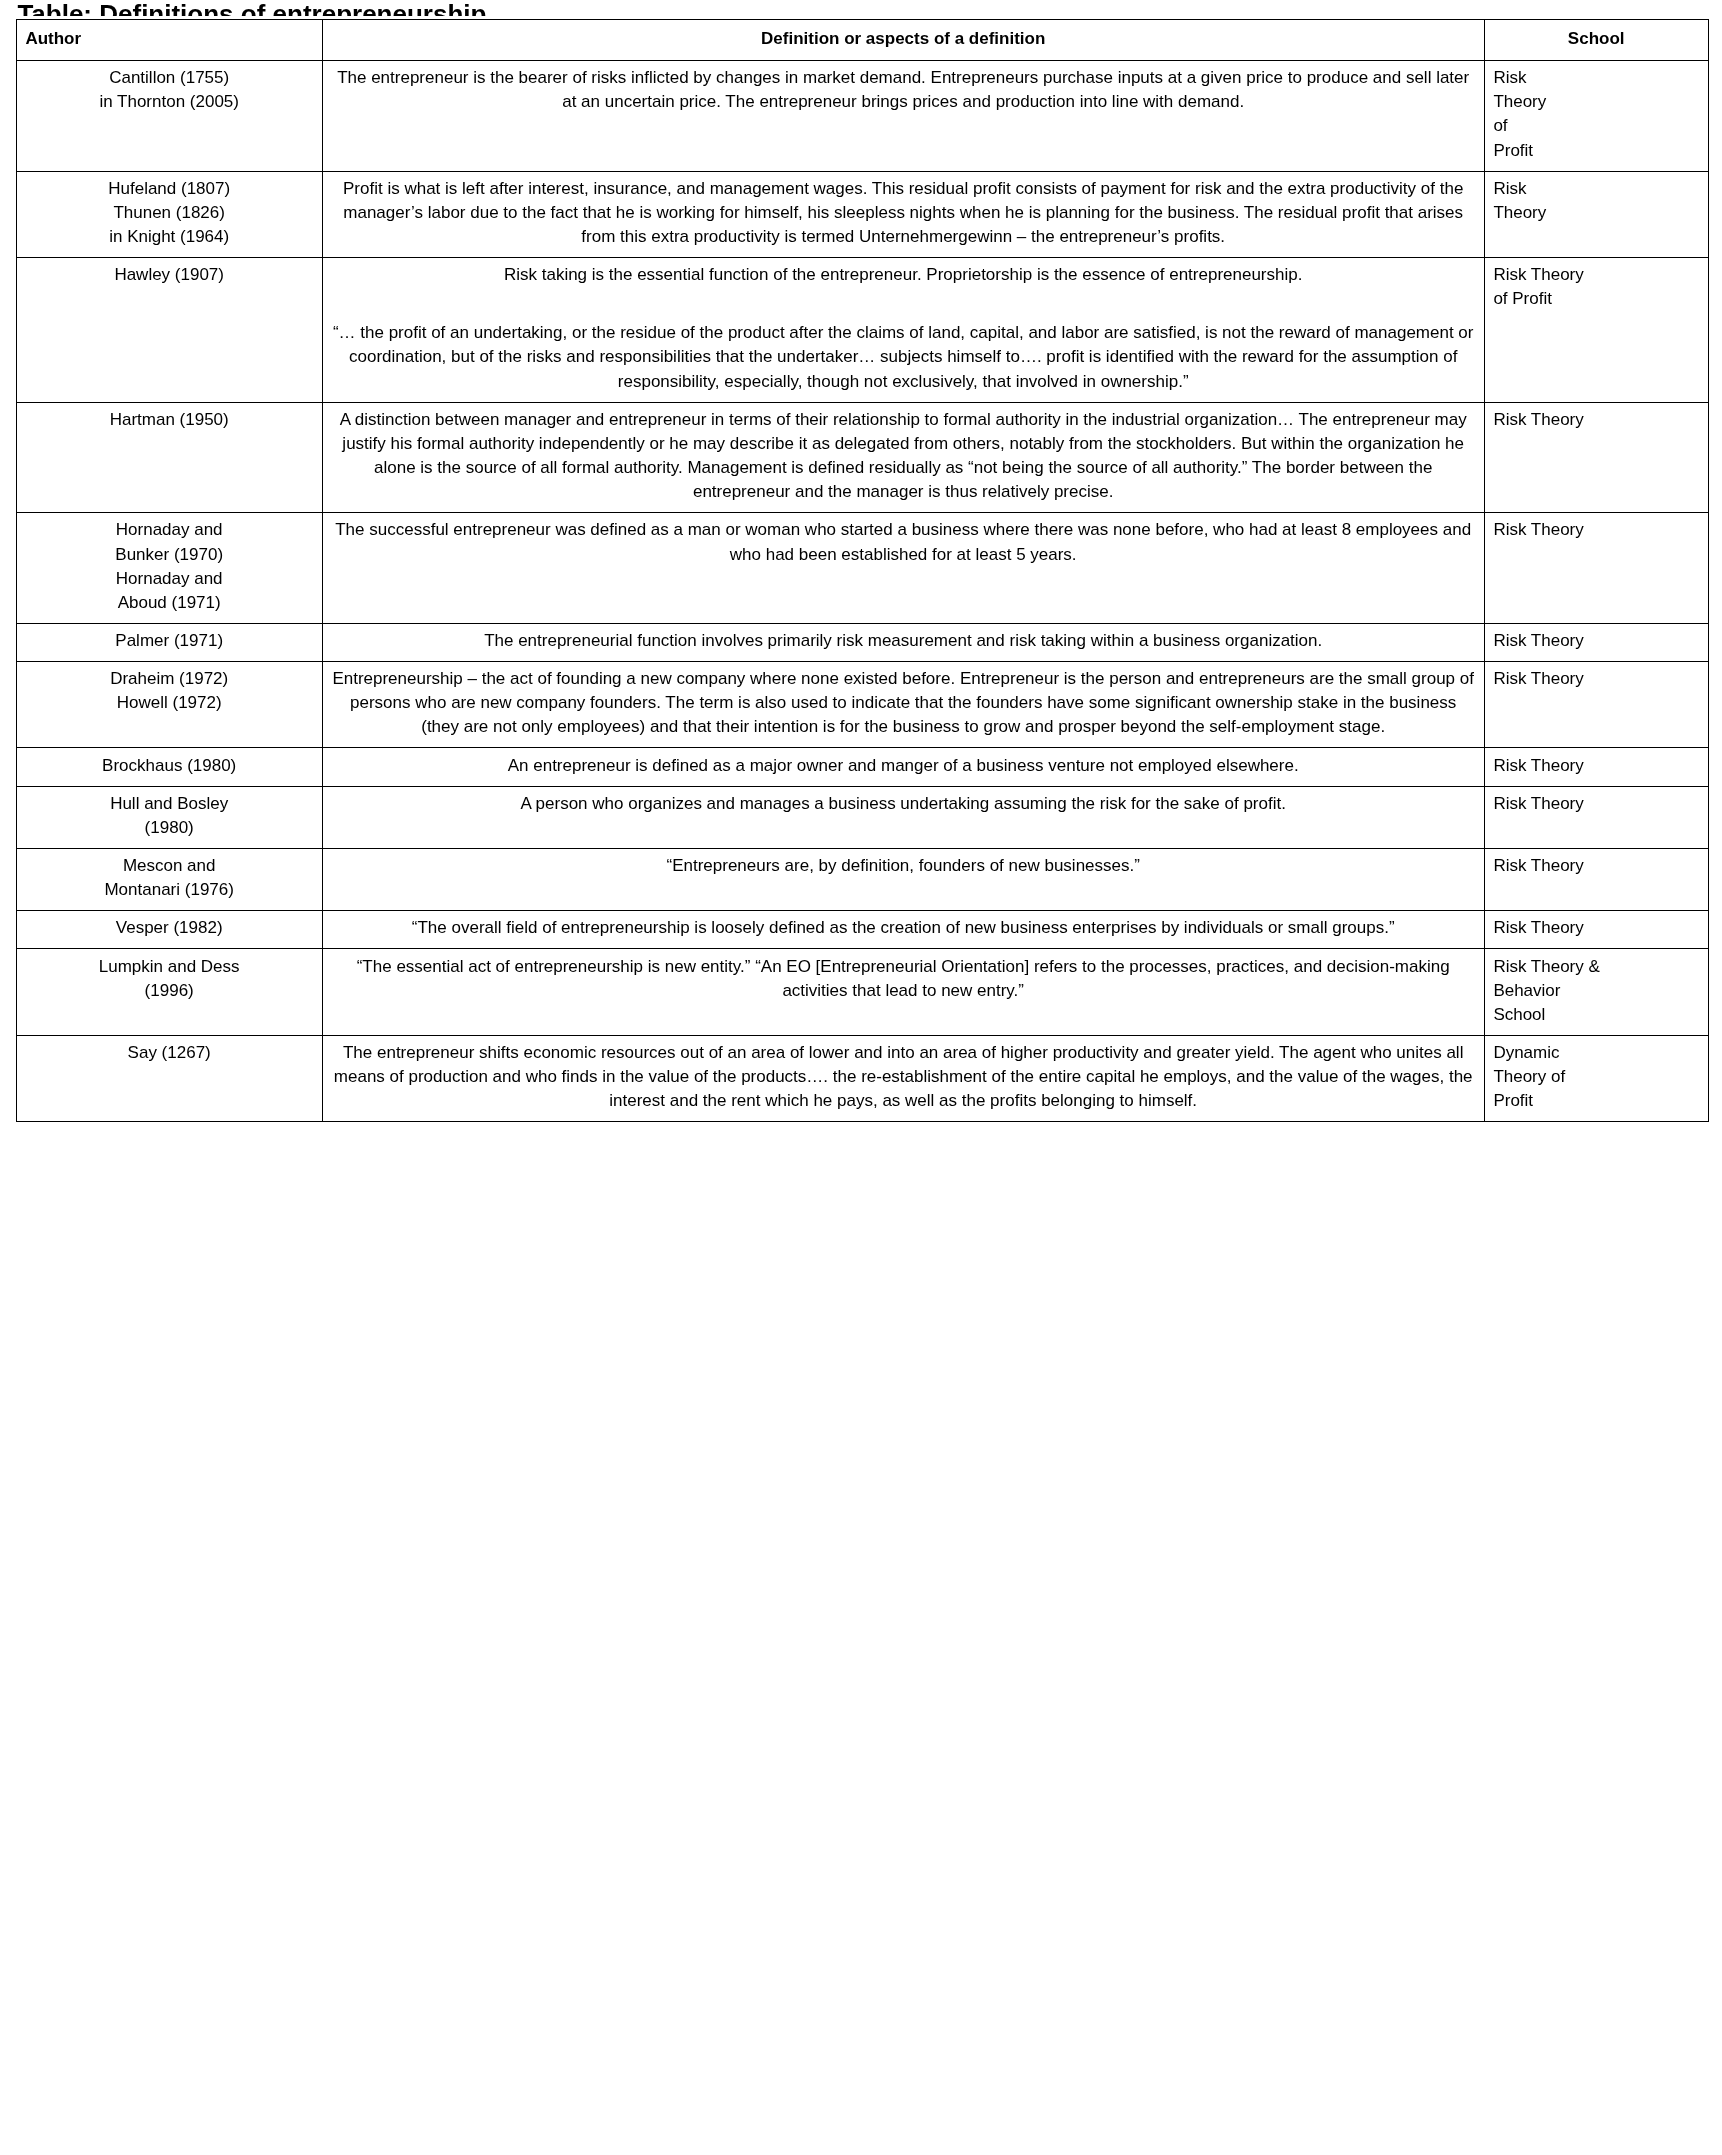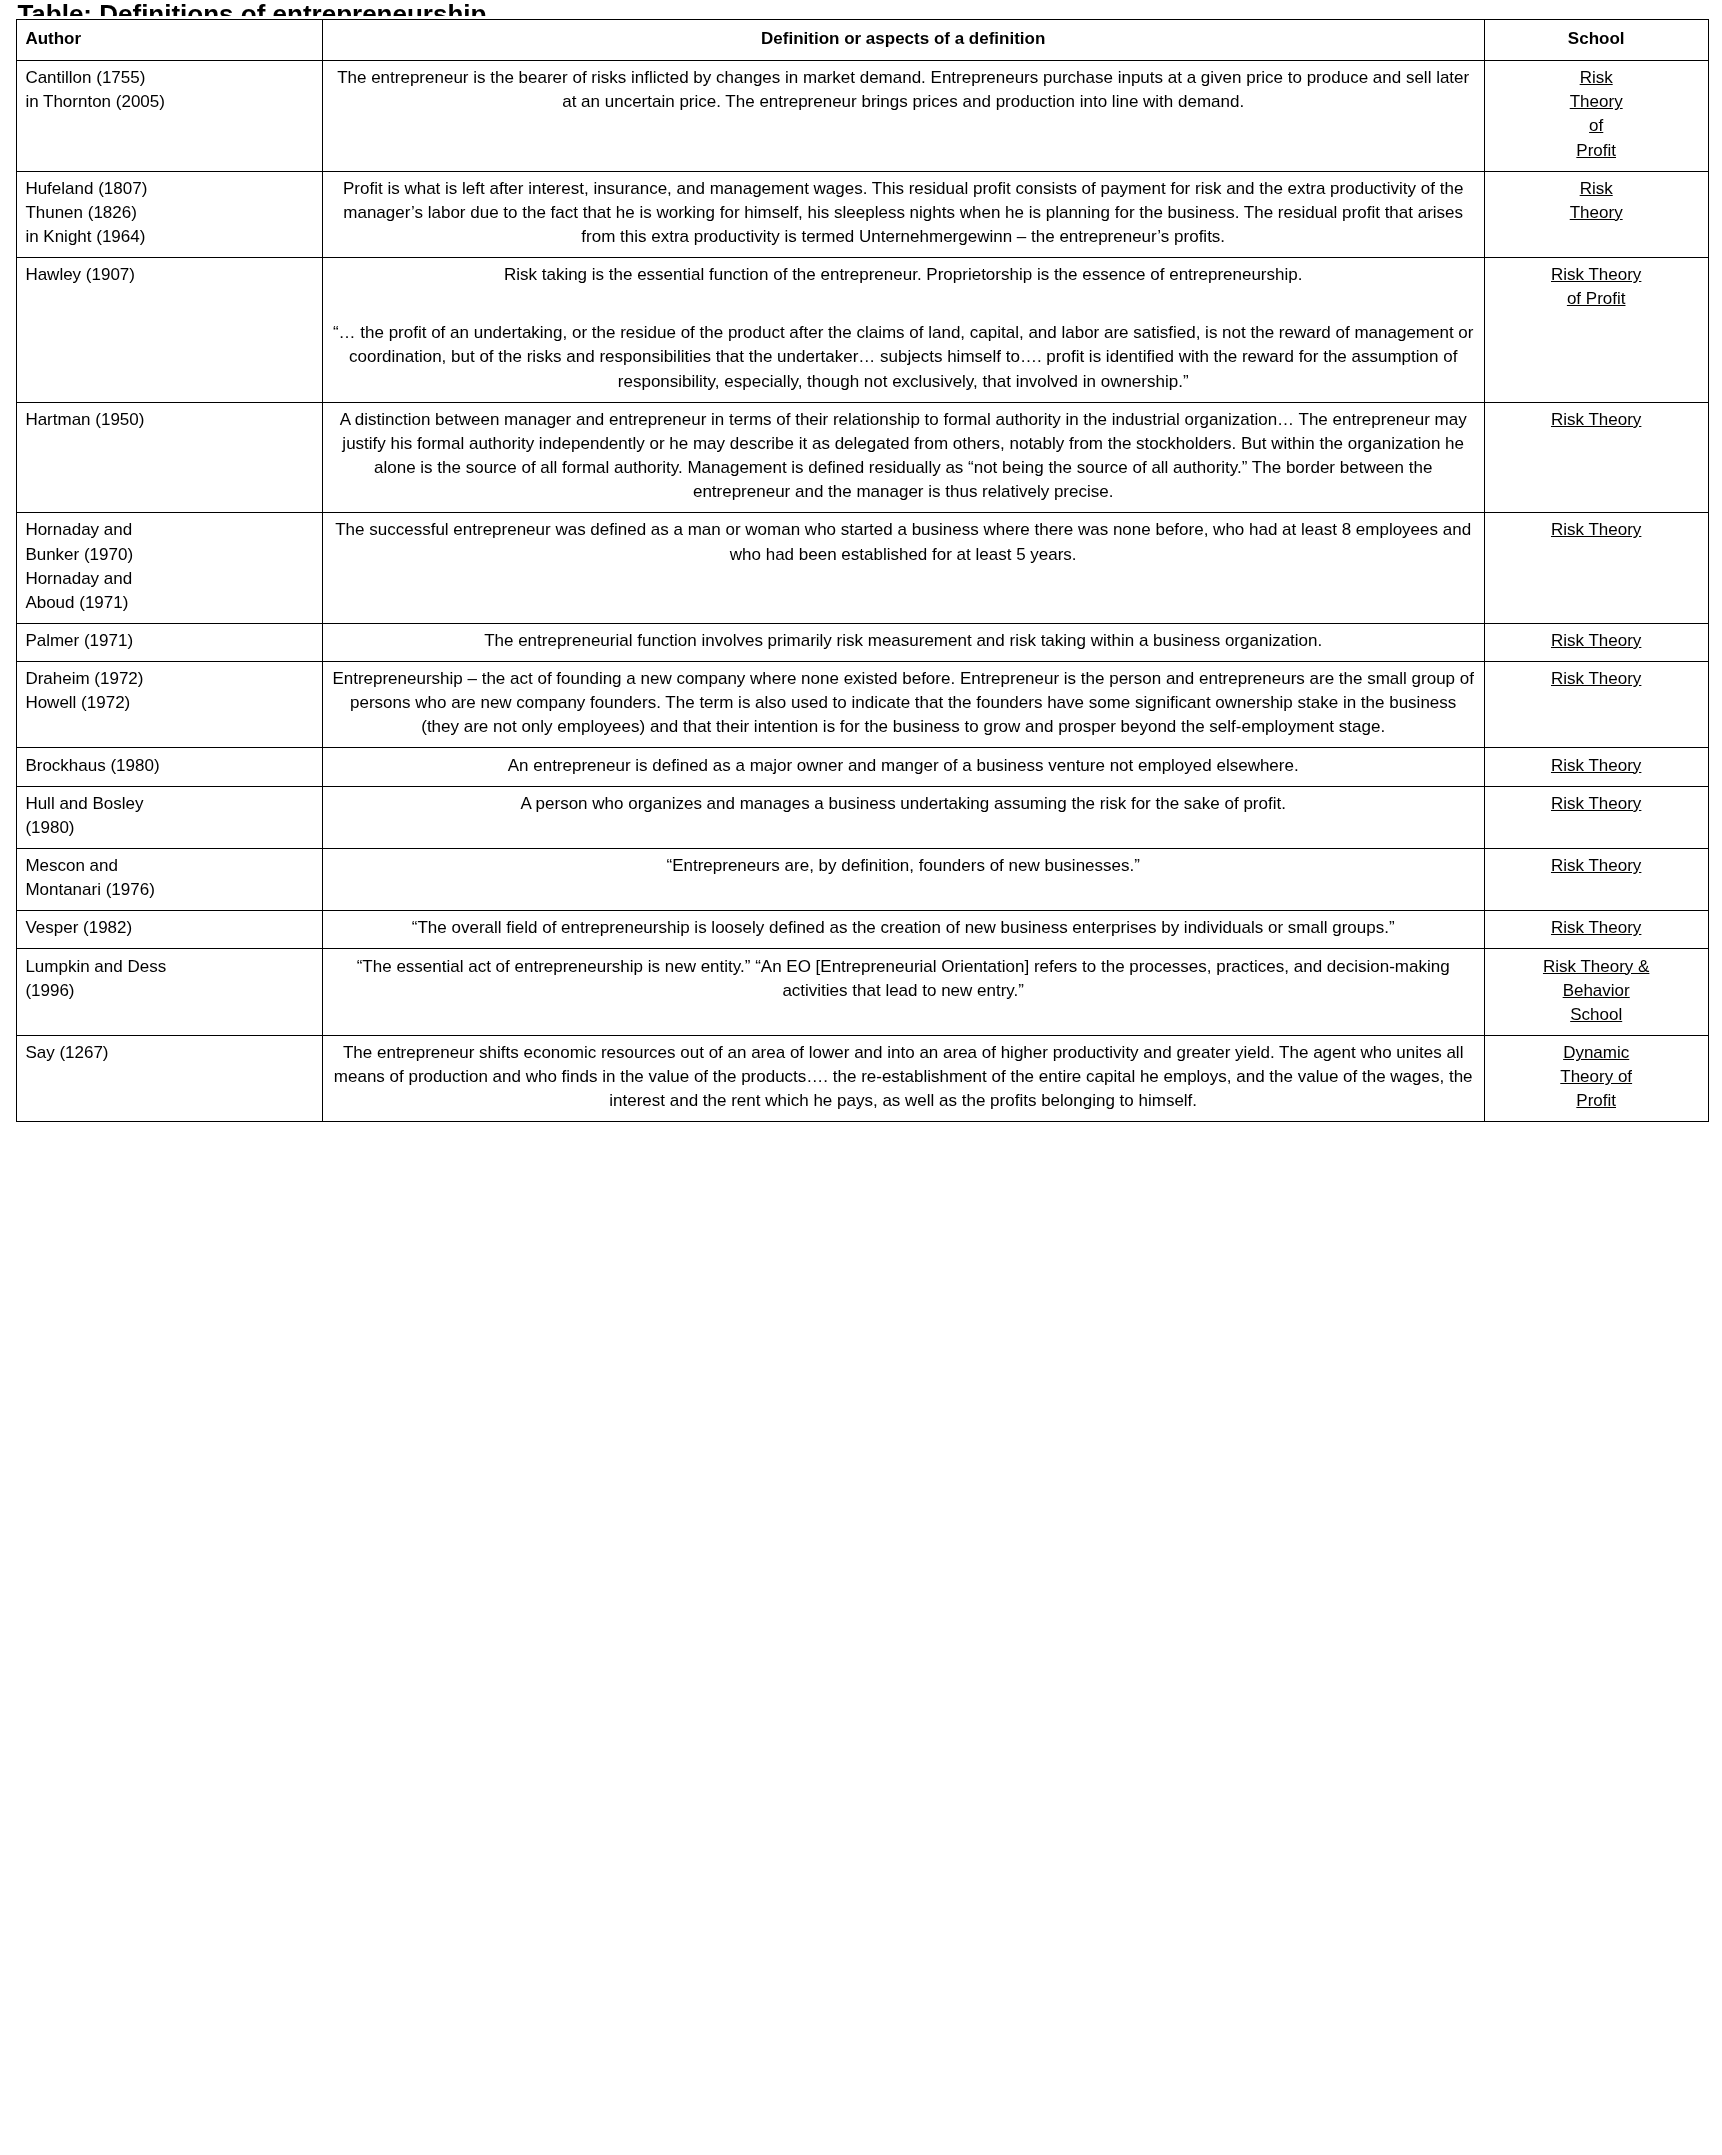--- a/index.html
+++ b/index.html
@@ -45,23 +45,23 @@
     padding-bottom: 8.7px;
   }
   col.c-author { width: 306px; }
   col.c-def { width: 1162px; }
   col.c-school { width: 224px; }
 
   th.h-author { text-align: left; }
   th.h-def { text-align: center; }
   th.h-school { text-align: center; }
 
-  td.author { text-align: left; white-space: pre-line; }
+  td.author { text-align: center; white-space: pre-line; }
   td.definition { text-align: center; }
-  td.school { text-align: center; white-space: pre-line; text-decoration: underline; }
+  td.school { white-space: pre-line; }
 
   td.definition p {
     margin: 0;
   }
   td.definition p + p {
     margin-top: 34px;
   }
   .clip-bottom {
     position: absolute;
     left: 0;

